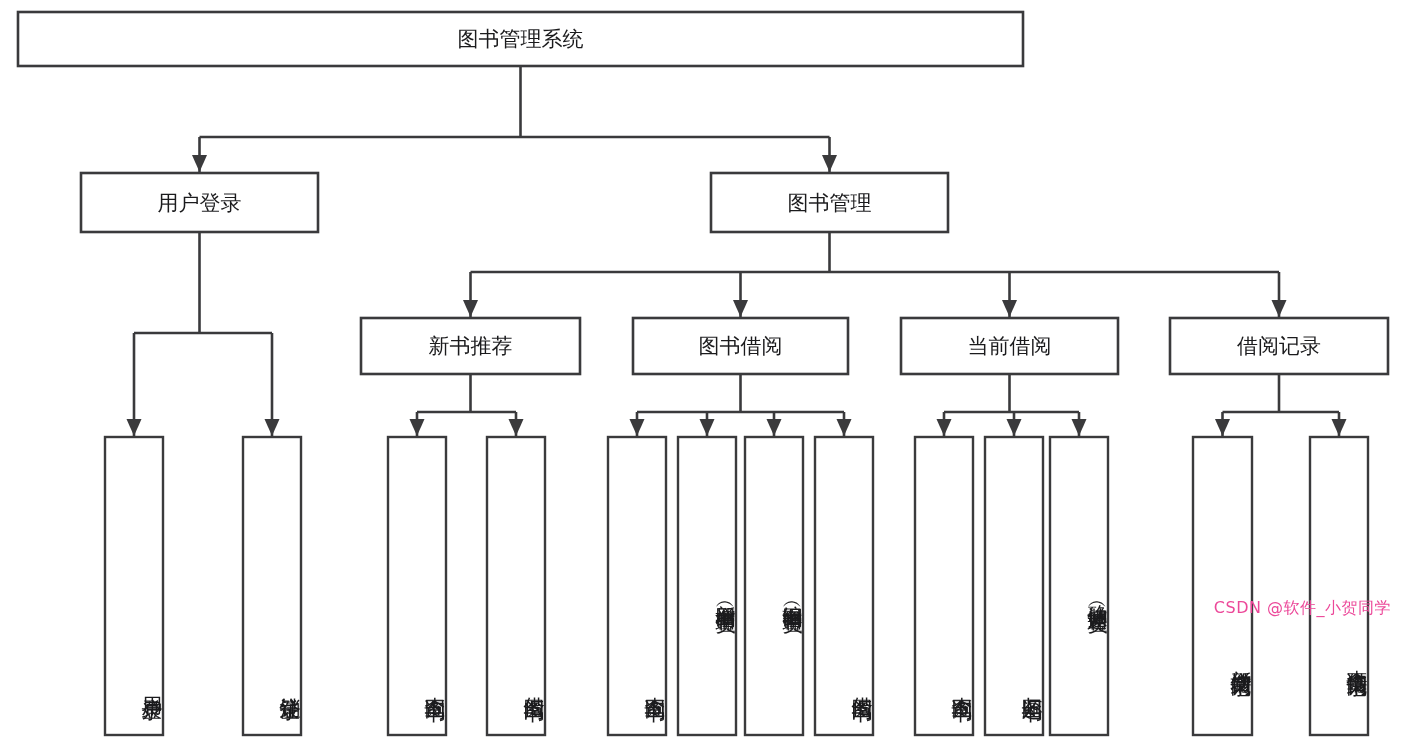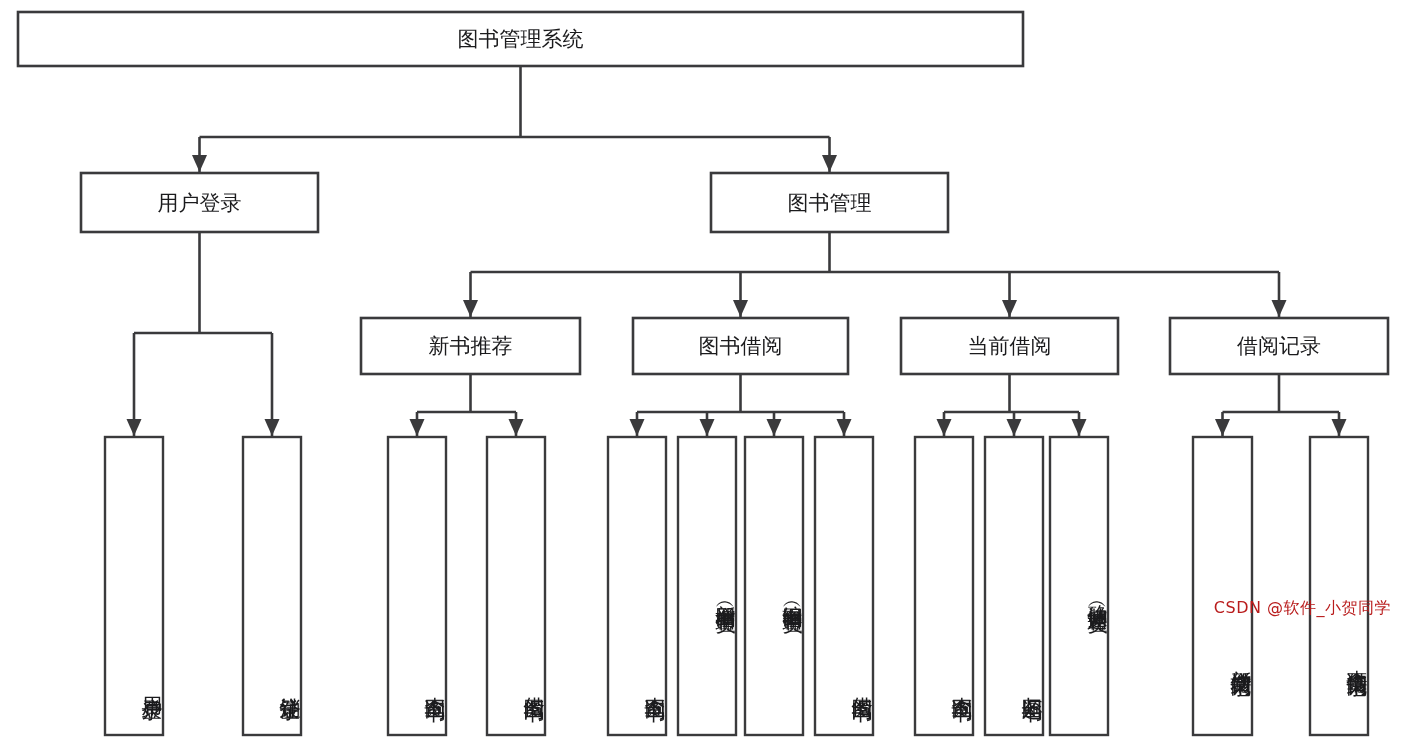--- a/index.html
+++ b/index.html
@@ -64,21 +64,21 @@
     letter-spacing: 1.5px;
     white-space: nowrap;
     pointer-events: none;
   }
   .watermark {
     position: absolute;
     right: 14px;
     bottom: 6px;
     font-family: "DejaVu Sans", "Liberation Sans", sans-serif;
     font-size: 16px;
-    color: #b91c1c;
+    color: #ec4899;
     letter-spacing: 0.5px;
     white-space: nowrap;
   }
 </style>
 </head>
 <body>
 
 <div id="diagram-root">
 
   <svg class="flow" viewBox="0 0 1405 747">

